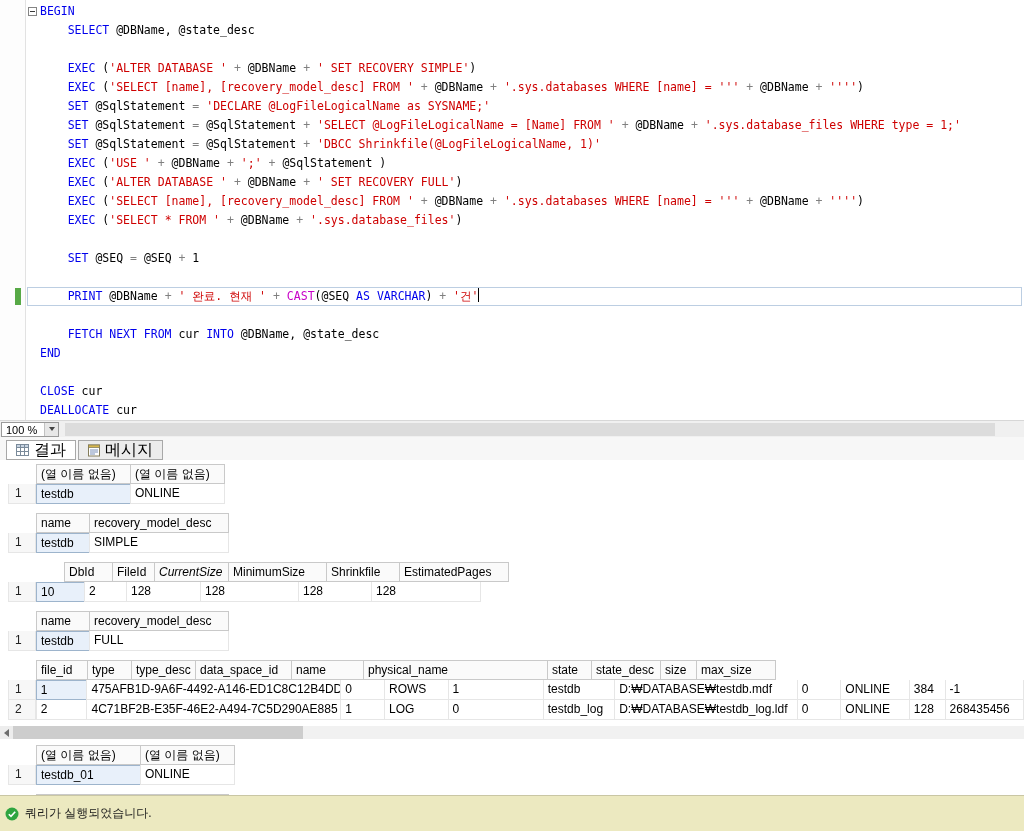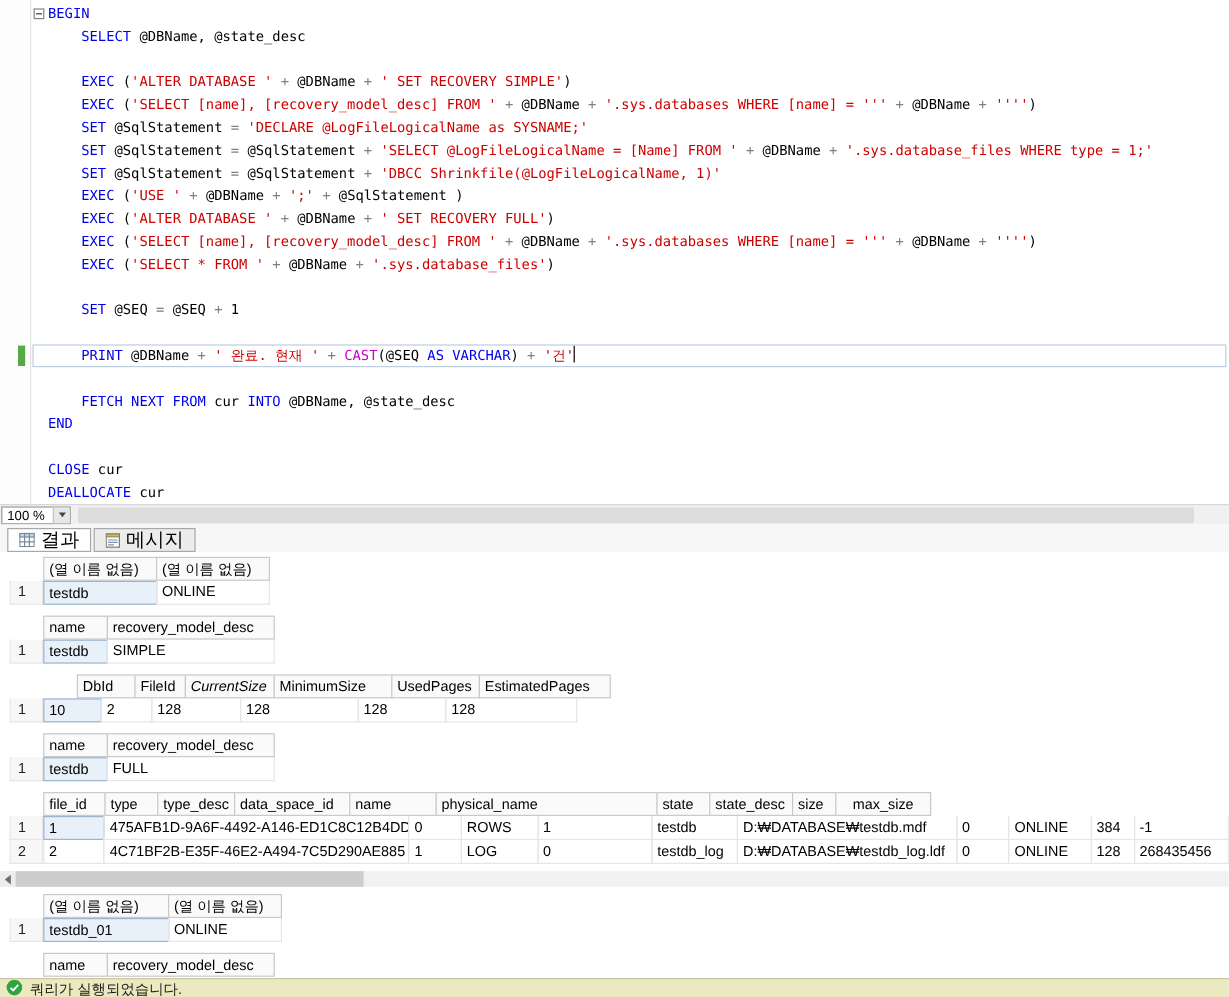--- a/index.html
+++ b/index.html
@@ -71,23 +71,23 @@
   
   .grid-hscrollbar{ position:relative; height:13px; width:1024px; background:#F1F1F1;
                     margin:0 0 6px 0; }
   .sb-btn{ position:absolute; left:0; top:0; width:13px; height:13px; background:#EDEDED;
            display:flex; align-items:center; justify-content:center; }
   .sb-tri-left{ width:0; height:0; border:4px solid transparent;
                 border-right:5px solid #6E6E6E; border-left:none; }
   .sb-thumb{ position:absolute; left:13px; top:0; width:290px; height:13px; background:#CDCDCD; }
 
   
-  #statusbar{ position:absolute; left:0; bottom:0; width:1024px; height:16px;
+  #statusbar{ position:absolute; left:0; bottom:0; width:1024px; height:36px;
               background:var(--status-bg); border-top:1px solid #C9C6A4; z-index:10;
-              display:flex; padding-left:5px; gap:6px; font-size:12px; color:#1A1A1A; }
+              display:flex; align-items:center; padding-left:5px; gap:6px; font-size:12px; color:#1A1A1A; }
   .status-icon{ display:inline-flex; }
 </style>
 </head>
 <body>
 
 <div id="editor">
   <div id="editor-gutter"></div>
   <div id="code-lines">
       <div class="line"><span class="foldbox"></span><span class="codetext"><span class="t-k">BEGIN</span></span></div>
       <div class="line"><span class="codetext"><span class="t-k">    SELECT</span><span class="t-p"> @DBName, @state_desc</span></span></div>
@@ -173,21 +173,21 @@
           <div class="cell" style="width: 140px;">SIMPLE</div>
         </div>
       </div>
       <div class="grid">
         <div class="grow header">
           <div class="corner"></div>
           <div class="hcell" style="width: 49px; margin-left: 28px;">DbId</div>
           <div class="hcell" style="width: 43px;">FileId</div>
           <div class="hcell" style="width: 75px; font-style: italic;">CurrentSize</div>
           <div class="hcell" style="width: 99px;">MinimumSize</div>
-          <div class="hcell" style="width: 74px;">UsedPages</div>
+          <div class="hcell" style="width: 74px;">Shrinkfile</div>
           <div class="hcell" style="width: 110px;">EstimatedPages</div>
         </div>
         <div class="grow">
           <div class="rownum">1</div>
           <div class="cell sel" style="width: 49px;">10</div>
           <div class="cell" style="width: 43px;">2</div>
           <div class="cell" style="width: 75px;">128</div>
           <div class="cell" style="width: 99px;">128</div>
           <div class="cell" style="width: 74px;">128</div>
           <div class="cell" style="width: 110px;">128</div>
@@ -210,21 +210,21 @@
           <div class="corner"></div>
           <div class="hcell" style="width: 52px;">file_id</div>
           <div class="hcell" style="width: 45px;">type</div>
           <div class="hcell" style="width: 65px;">type_desc</div>
           <div class="hcell" style="width: 97px;">data_space_id</div>
           <div class="hcell" style="width: 73px;">name</div>
           <div class="hcell" style="width: 185px;">physical_name</div>
           <div class="hcell" style="width: 45px;">state</div>
           <div class="hcell" style="width: 70px;">state_desc</div>
           <div class="hcell" style="width: 37px;">size</div>
-          <div class="hcell" style="width: 80px; text-align: center;">max_size</div>
+          <div class="hcell" style="width: 80px;">max_size</div>
         </div>
         <div class="grow">
           <div class="rownum">1</div>
           <div class="cell sel" style="width: 52px;">1</div>
           <div class="cell" style="width: 257px;">475AFB1D-9A6F-4492-A146-ED1C8C12B4DD</div>
           <div class="cell" style="width: 45px;">0</div>
           <div class="cell" style="width: 65px;">ROWS</div>
           <div class="cell" style="width: 97px;">1</div>
           <div class="cell" style="width: 73px;">testdb</div>
           <div class="cell" style="width: 185px;">D:₩DATABASE₩testdb.mdf</div>

